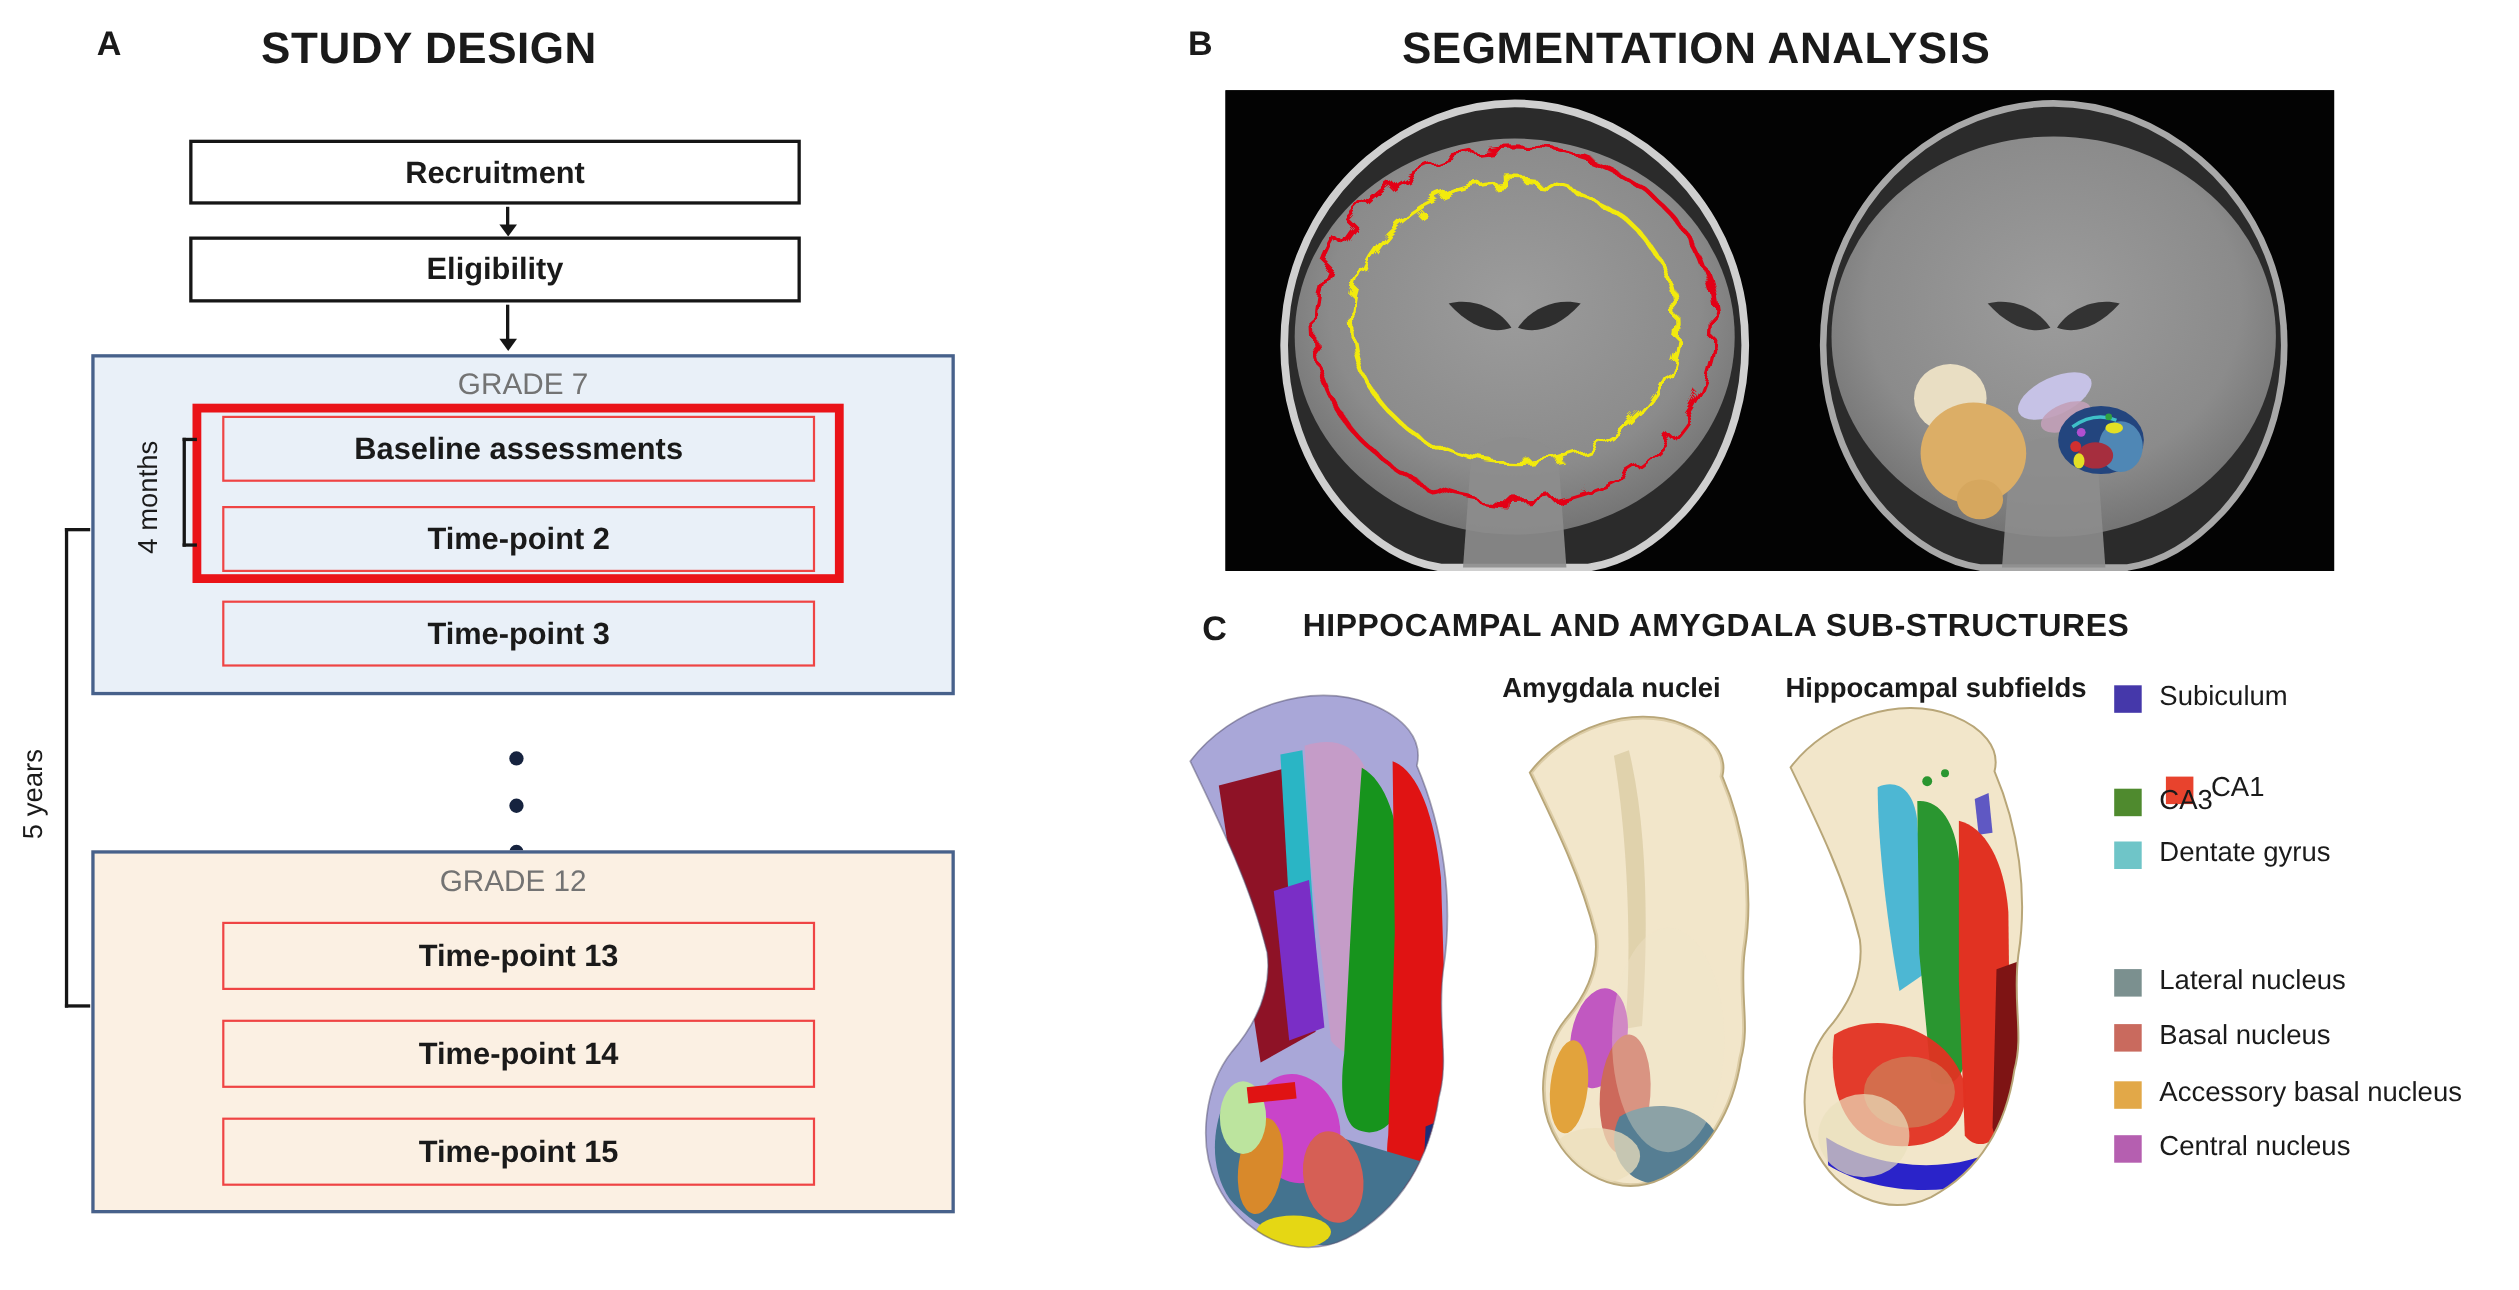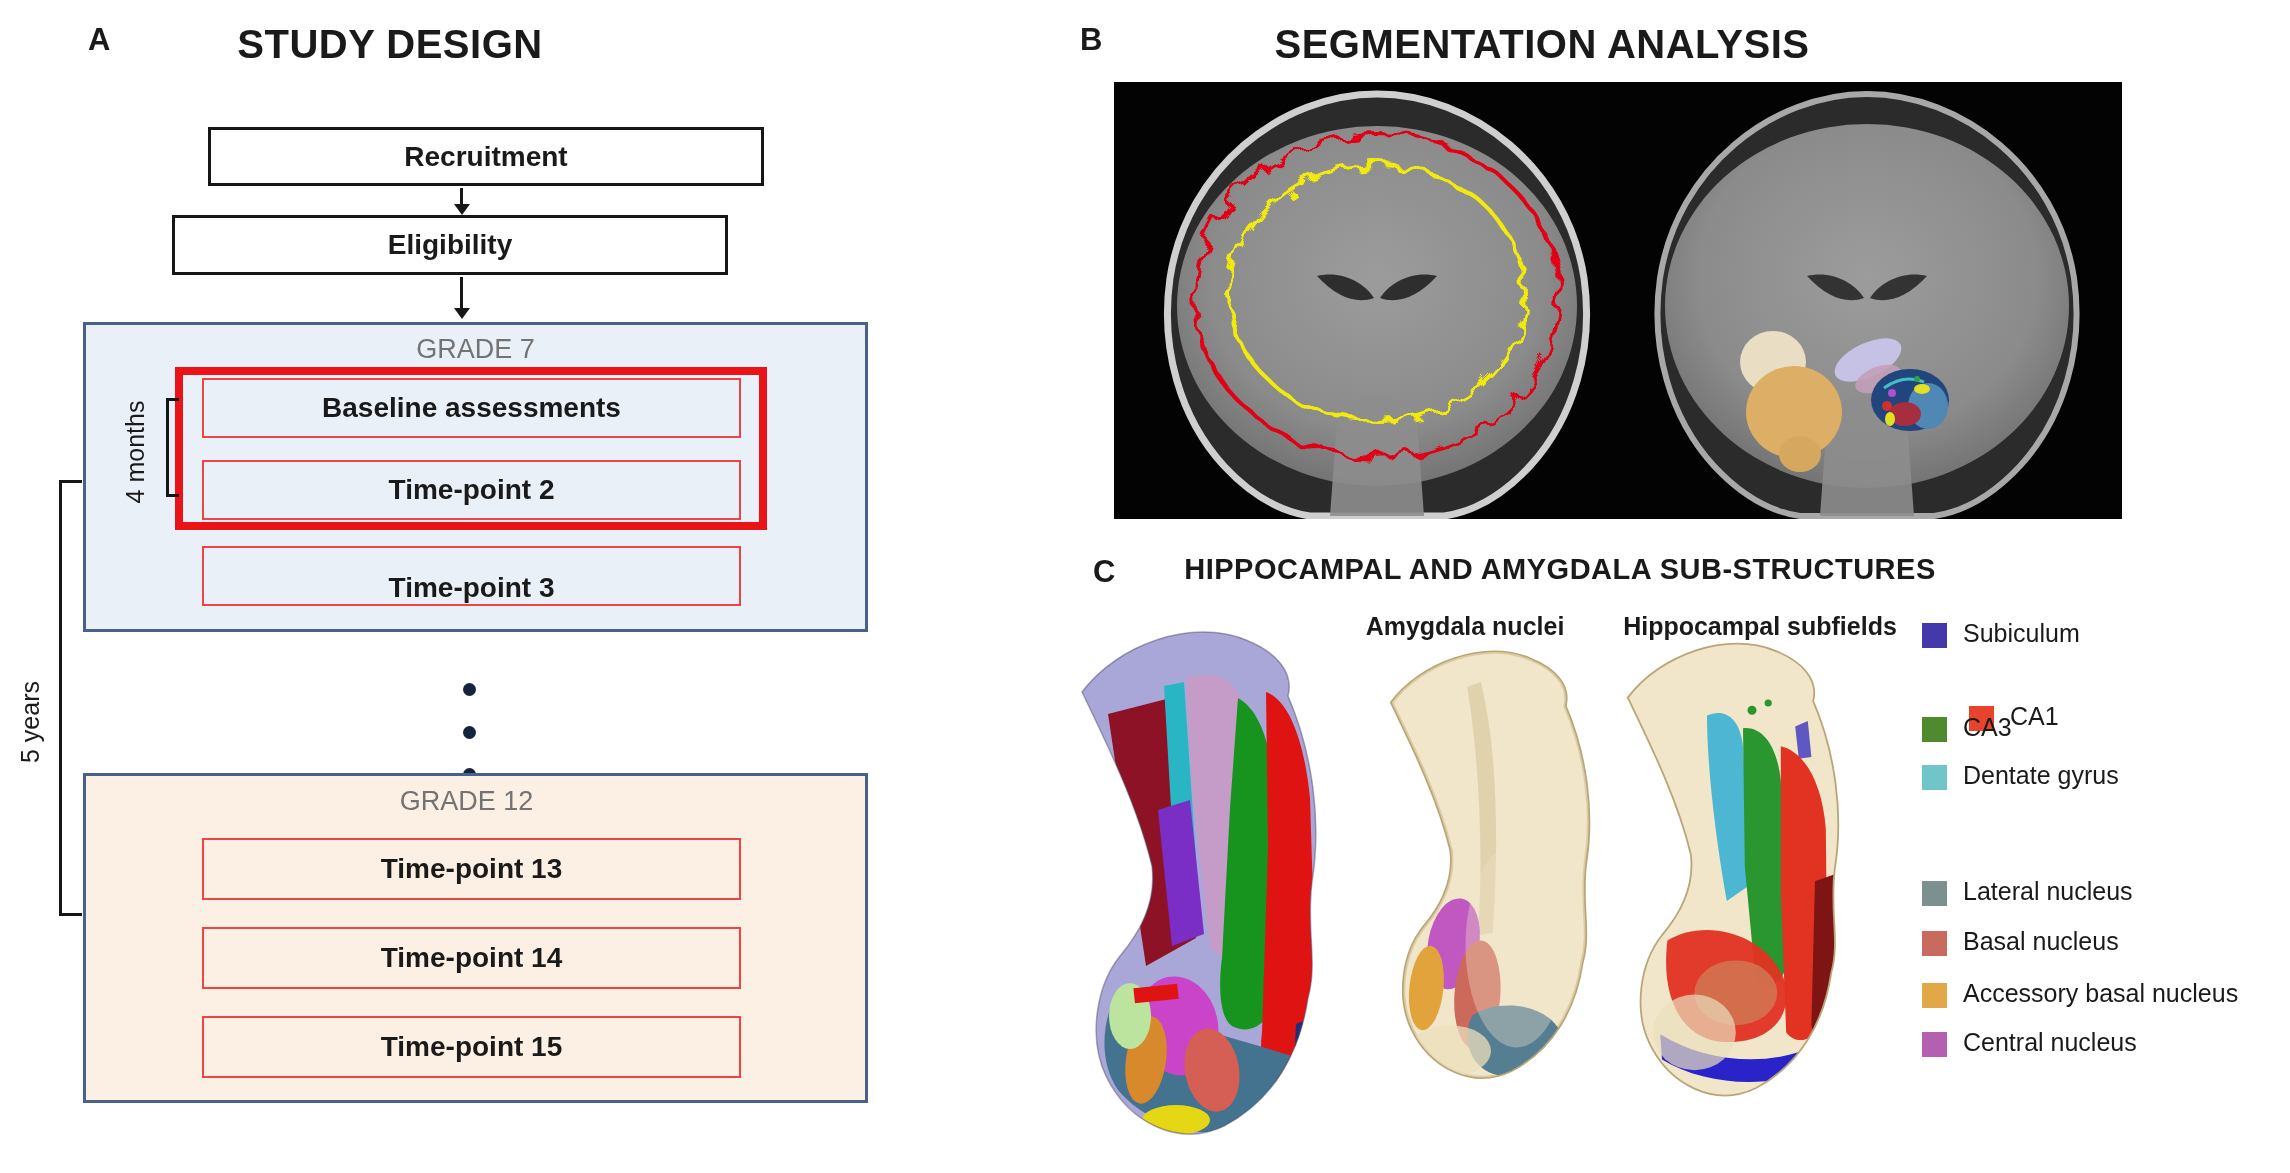--- a/index.html
+++ b/index.html
@@ -30,21 +30,21 @@
 </style>
 </head>
 <body>
 
 <div class="page">
 
   <div>
     <div class="abs panel-letter" style="left:88px;top:22px;">A</div>
     <div class="abs panel-title" style="left:170px;top:22px;width:440px;">STUDY DESIGN</div>
 
-    <div class="fbox" style="left:172px;top:127px;width:556px;height:59px;margin-left:36px;">
+    <div class="fbox" style="left:172px;top:127px;width:556px;height:59px;">
       <span>Recruitment</span>
     </div>
 
     <div class="arrow-line" style="left:460px;top:188px;height:17px;"></div>
     <div class="arrow-head" style="left:454px;top:204px;"></div>
 
     <div class="fbox" style="left:172px;top:215px;width:556px;height:60px;">
       <span>Eligibility</span>
     </div>
 
@@ -55,21 +55,21 @@
     <div class="container-label" style="left:83px;top:334px;width:785px;">GRADE 7</div>
 
     <div class="redrect" style="left: 175px; top: 367px; width: 592px; height: 163px; border-color: rgb(234, 19, 24);"></div>
 
     <div class="inner-box" style="left:202px;top:378px;width:539px;height:60px;">
       <span>Baseline assessments</span>
     </div>
     <div class="inner-box" style="left:202px;top:460px;width:539px;height:60px;">
       <span>Time-point 2</span>
     </div>
-    <div class="inner-box" style="left:202px;top:546px;width:539px;height:60px;align-items:flex-end;">
+    <div class="inner-box" style="left:202px;top:546px;width:539px;height:60px;">
       <span>Time-point 3</span>
     </div>
 
     <div class="vline" style="left:166px;top:398px;width:3px;height:99px;"></div>
     <div class="hline" style="left:166px;top:398px;width:13px;height:3px;"></div>
     <div class="hline" style="left:166px;top:494px;width:13px;height:3px;"></div>
     <div class="rot-label" style="left:66px;top:437px;width:140px;height:30px;">4 months</div>
 
     <div class="dot" style="left:463px;top:683px;"></div>
     <div class="dot" style="left:463px;top:726px;"></div>

